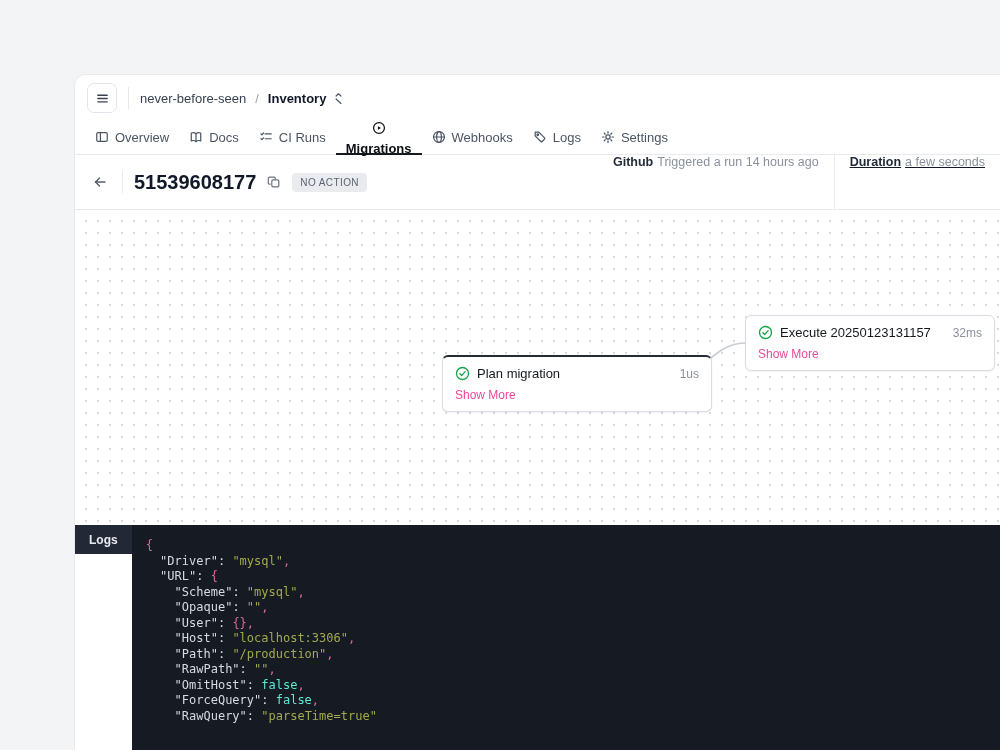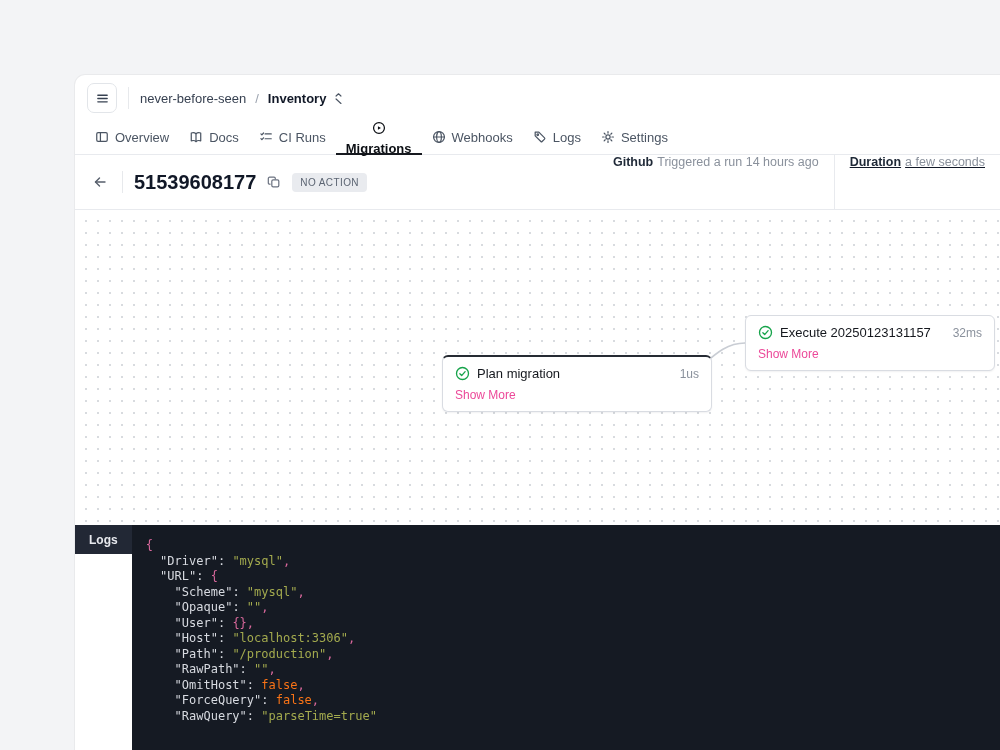--- a/index.html
+++ b/index.html
@@ -89,21 +89,21 @@
   .logs-title { font-size: 12px; font-weight: 600; color: #e7e9ee; }
   .logs-body {
     flex: 1; background: #151a23; padding: 13px 14px; overflow: hidden;
     font-family: "DejaVu Sans Mono", monospace; font-size: 12px; line-height: 15.5px;
     white-space: pre;
   }
   .t-p { color: #d9689c; }
   .t-k { color: #d7dae0; }
   .t-w { color: #d7dae0; }
   .t-s { color: #a3aa4e; }
-  .t-b { color: #f97316; }
+  .t-b { color: #5eead4; }
 </style>
 </head>
 <body>
 
 <div class="panel">
 
   <header class="top-header">
     <button class="menu-btn">
       <span class="icon">
         <svg viewBox="0 0 16 16">

